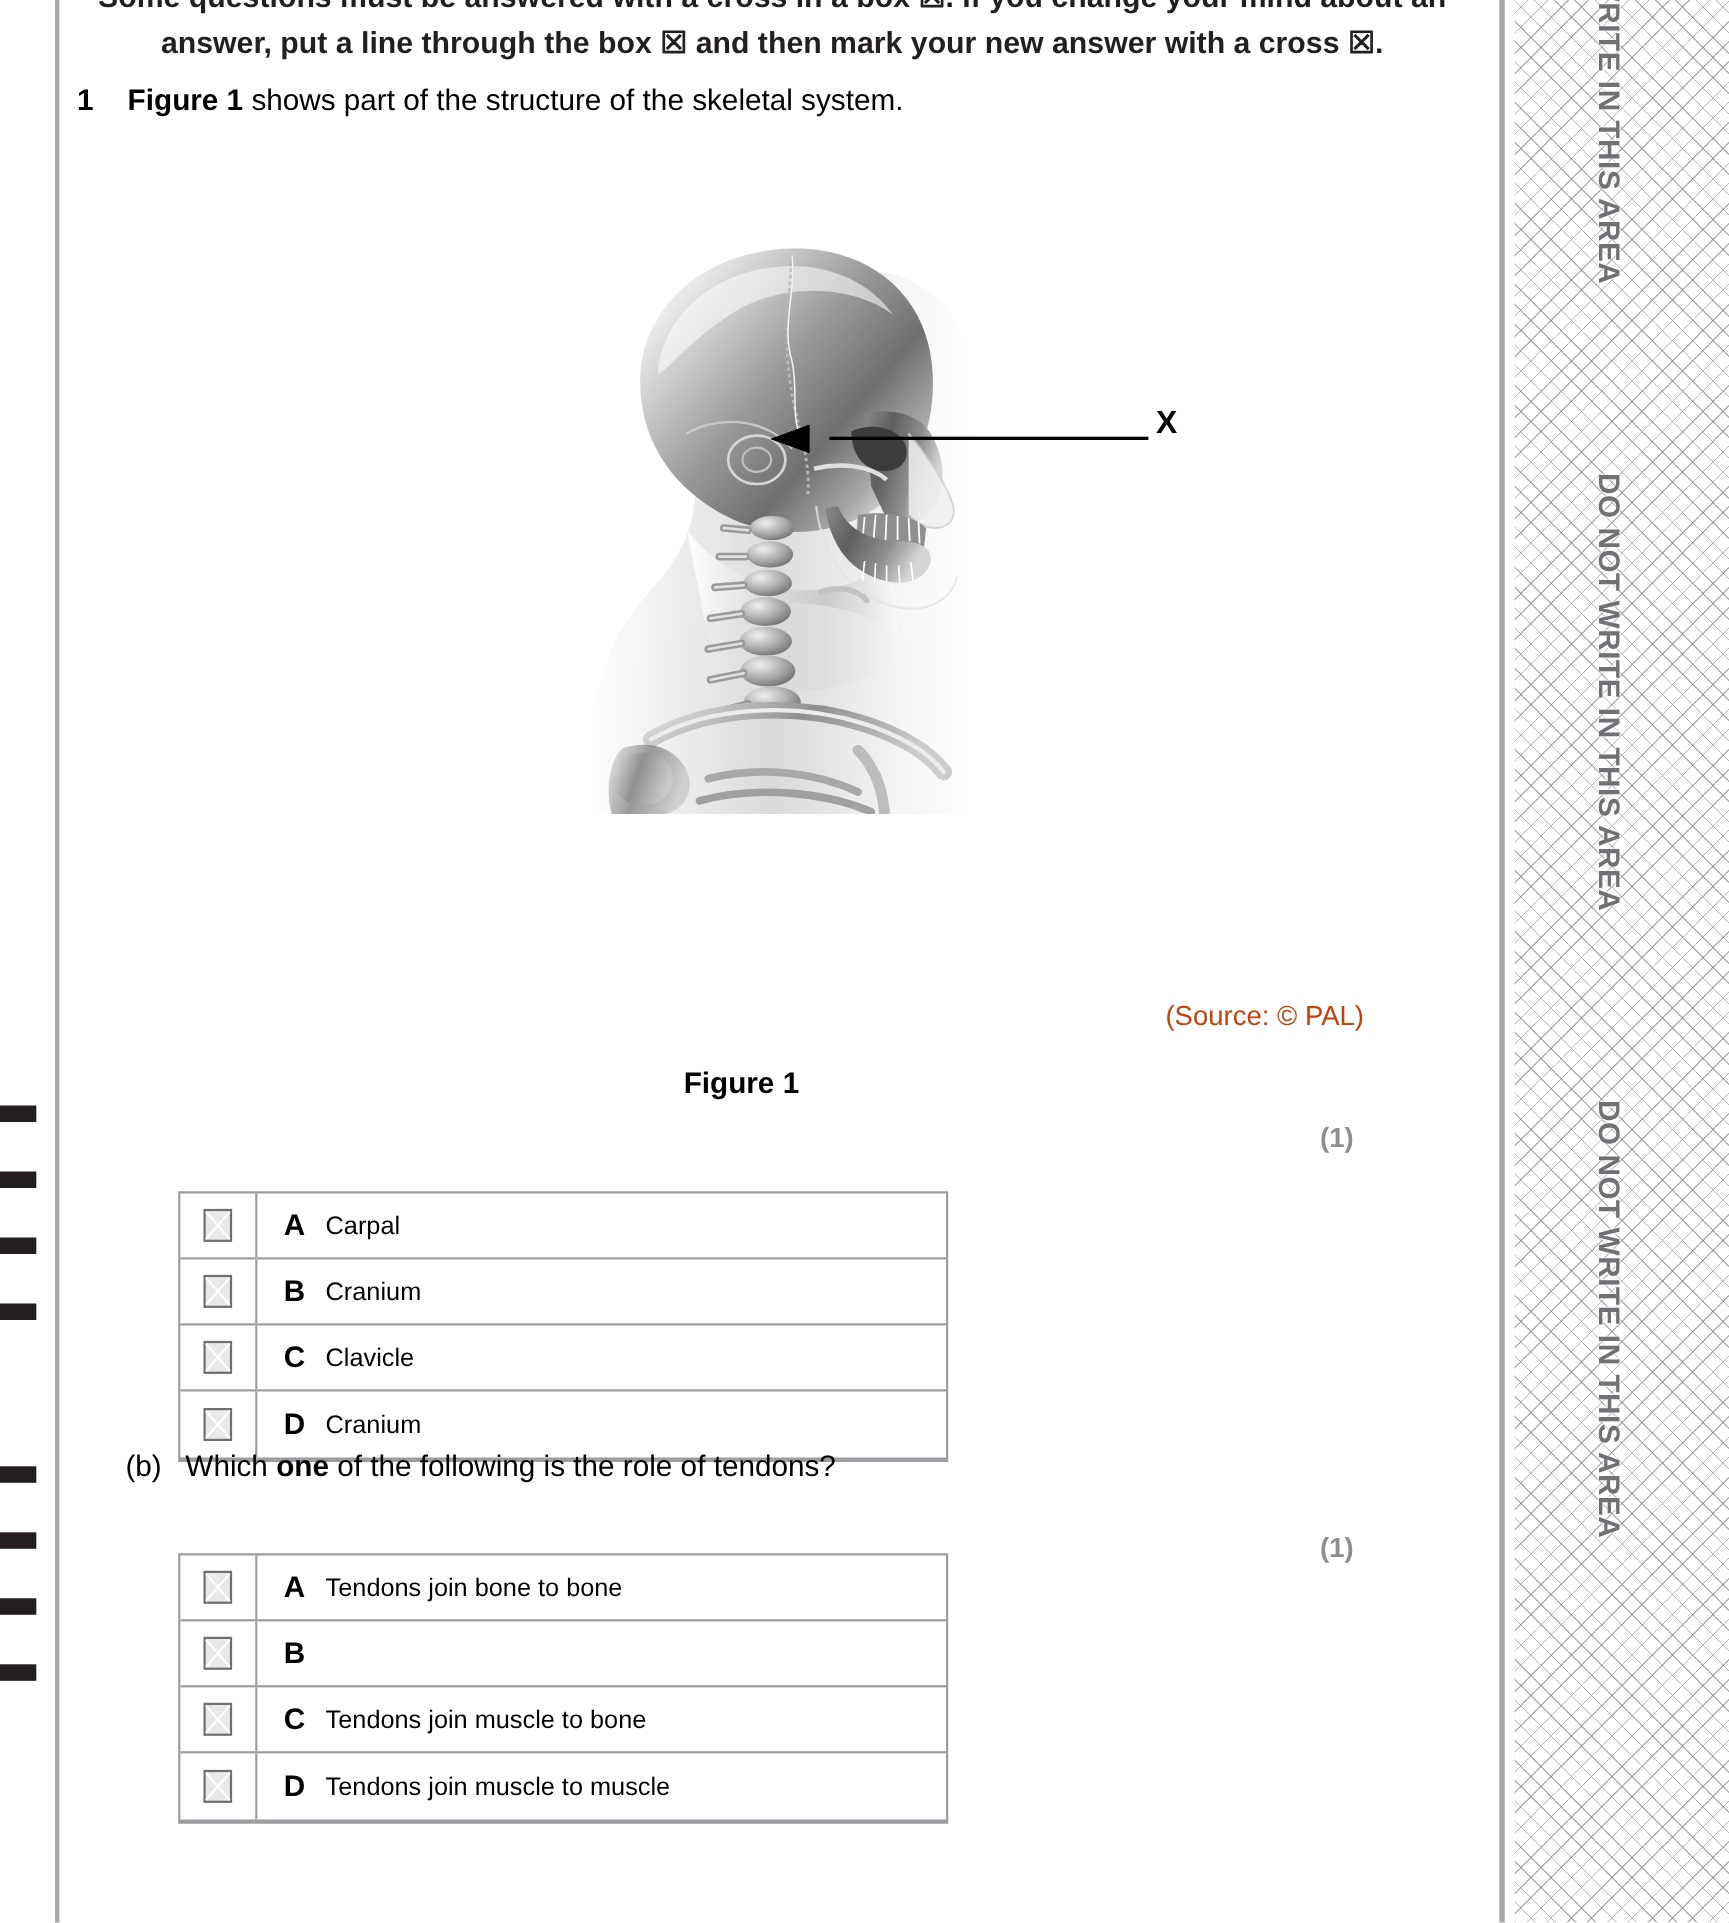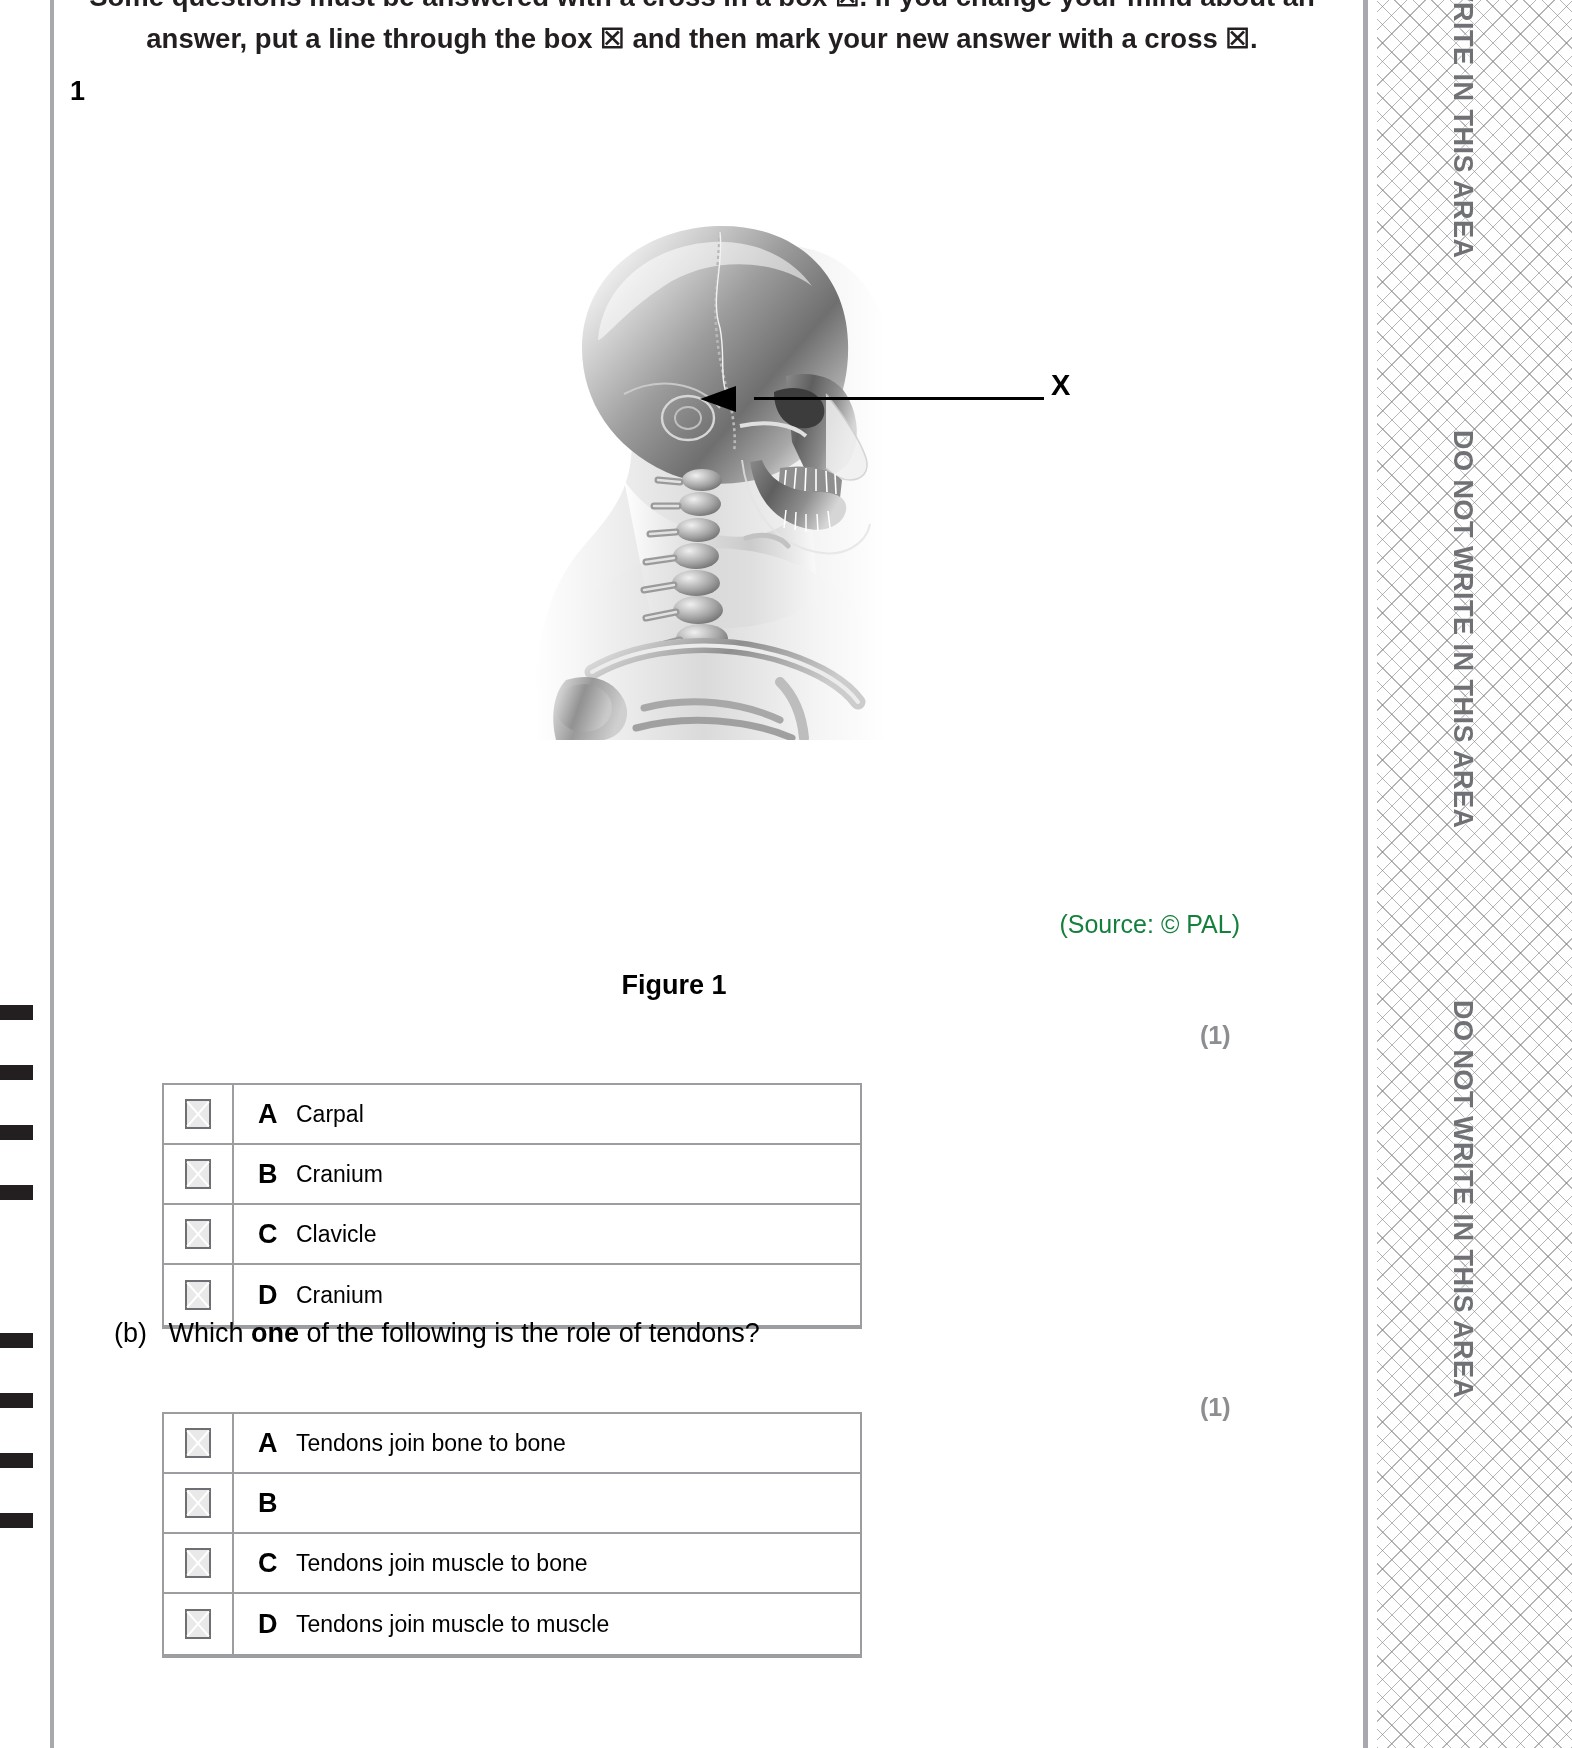--- a/index.html
+++ b/index.html
@@ -161,21 +161,21 @@
     top: 219px;
     font-size: 29px;
     font-weight: bold;
   }
 
   .source {
     position: absolute;
     right: 110px;
     top: 760px;
     font-size: 25px;
-    color: #15803d;
+    color: #c2410c;
     white-space: nowrap;
   }
   .figure-caption {
     position: absolute;
     left: 0;
     top: 820px;
     width: 1240px;
     text-align: center;
     font-size: 27px;
     font-weight: bold;
@@ -273,20 +273,21 @@
   <div class="left-rule"></div>
 
   <div id="content">
 
     <div class="instructions">
       <div>Some questions must be answered with a cross in a box ☒. If you change your mind about an</div>
       <div>answer, put a line through the box ☒ and then mark your new answer with a cross ☒.</div>
     </div>
 
     <div class="q-number">1</div>
+    <div class="q-stem"><b>Figure 1</b><span> shows part of the structure of the skeletal system.</span></div>
 
     <div class="figure-wrap">
 
       <svg class="figure-img" viewBox="0 0 420 560" aria-hidden="true">
         <defs>
           <linearGradient id="skinG" x1="0" y1="0" x2="1" y2="0">
             <stop offset="0" stop-color="#ffffff"></stop>
             <stop offset="0.18" stop-color="#f1f1f1"></stop>
             <stop offset="0.48" stop-color="#d9d9d9"></stop>
             <stop offset="0.80" stop-color="#f4f4f4"></stop>

